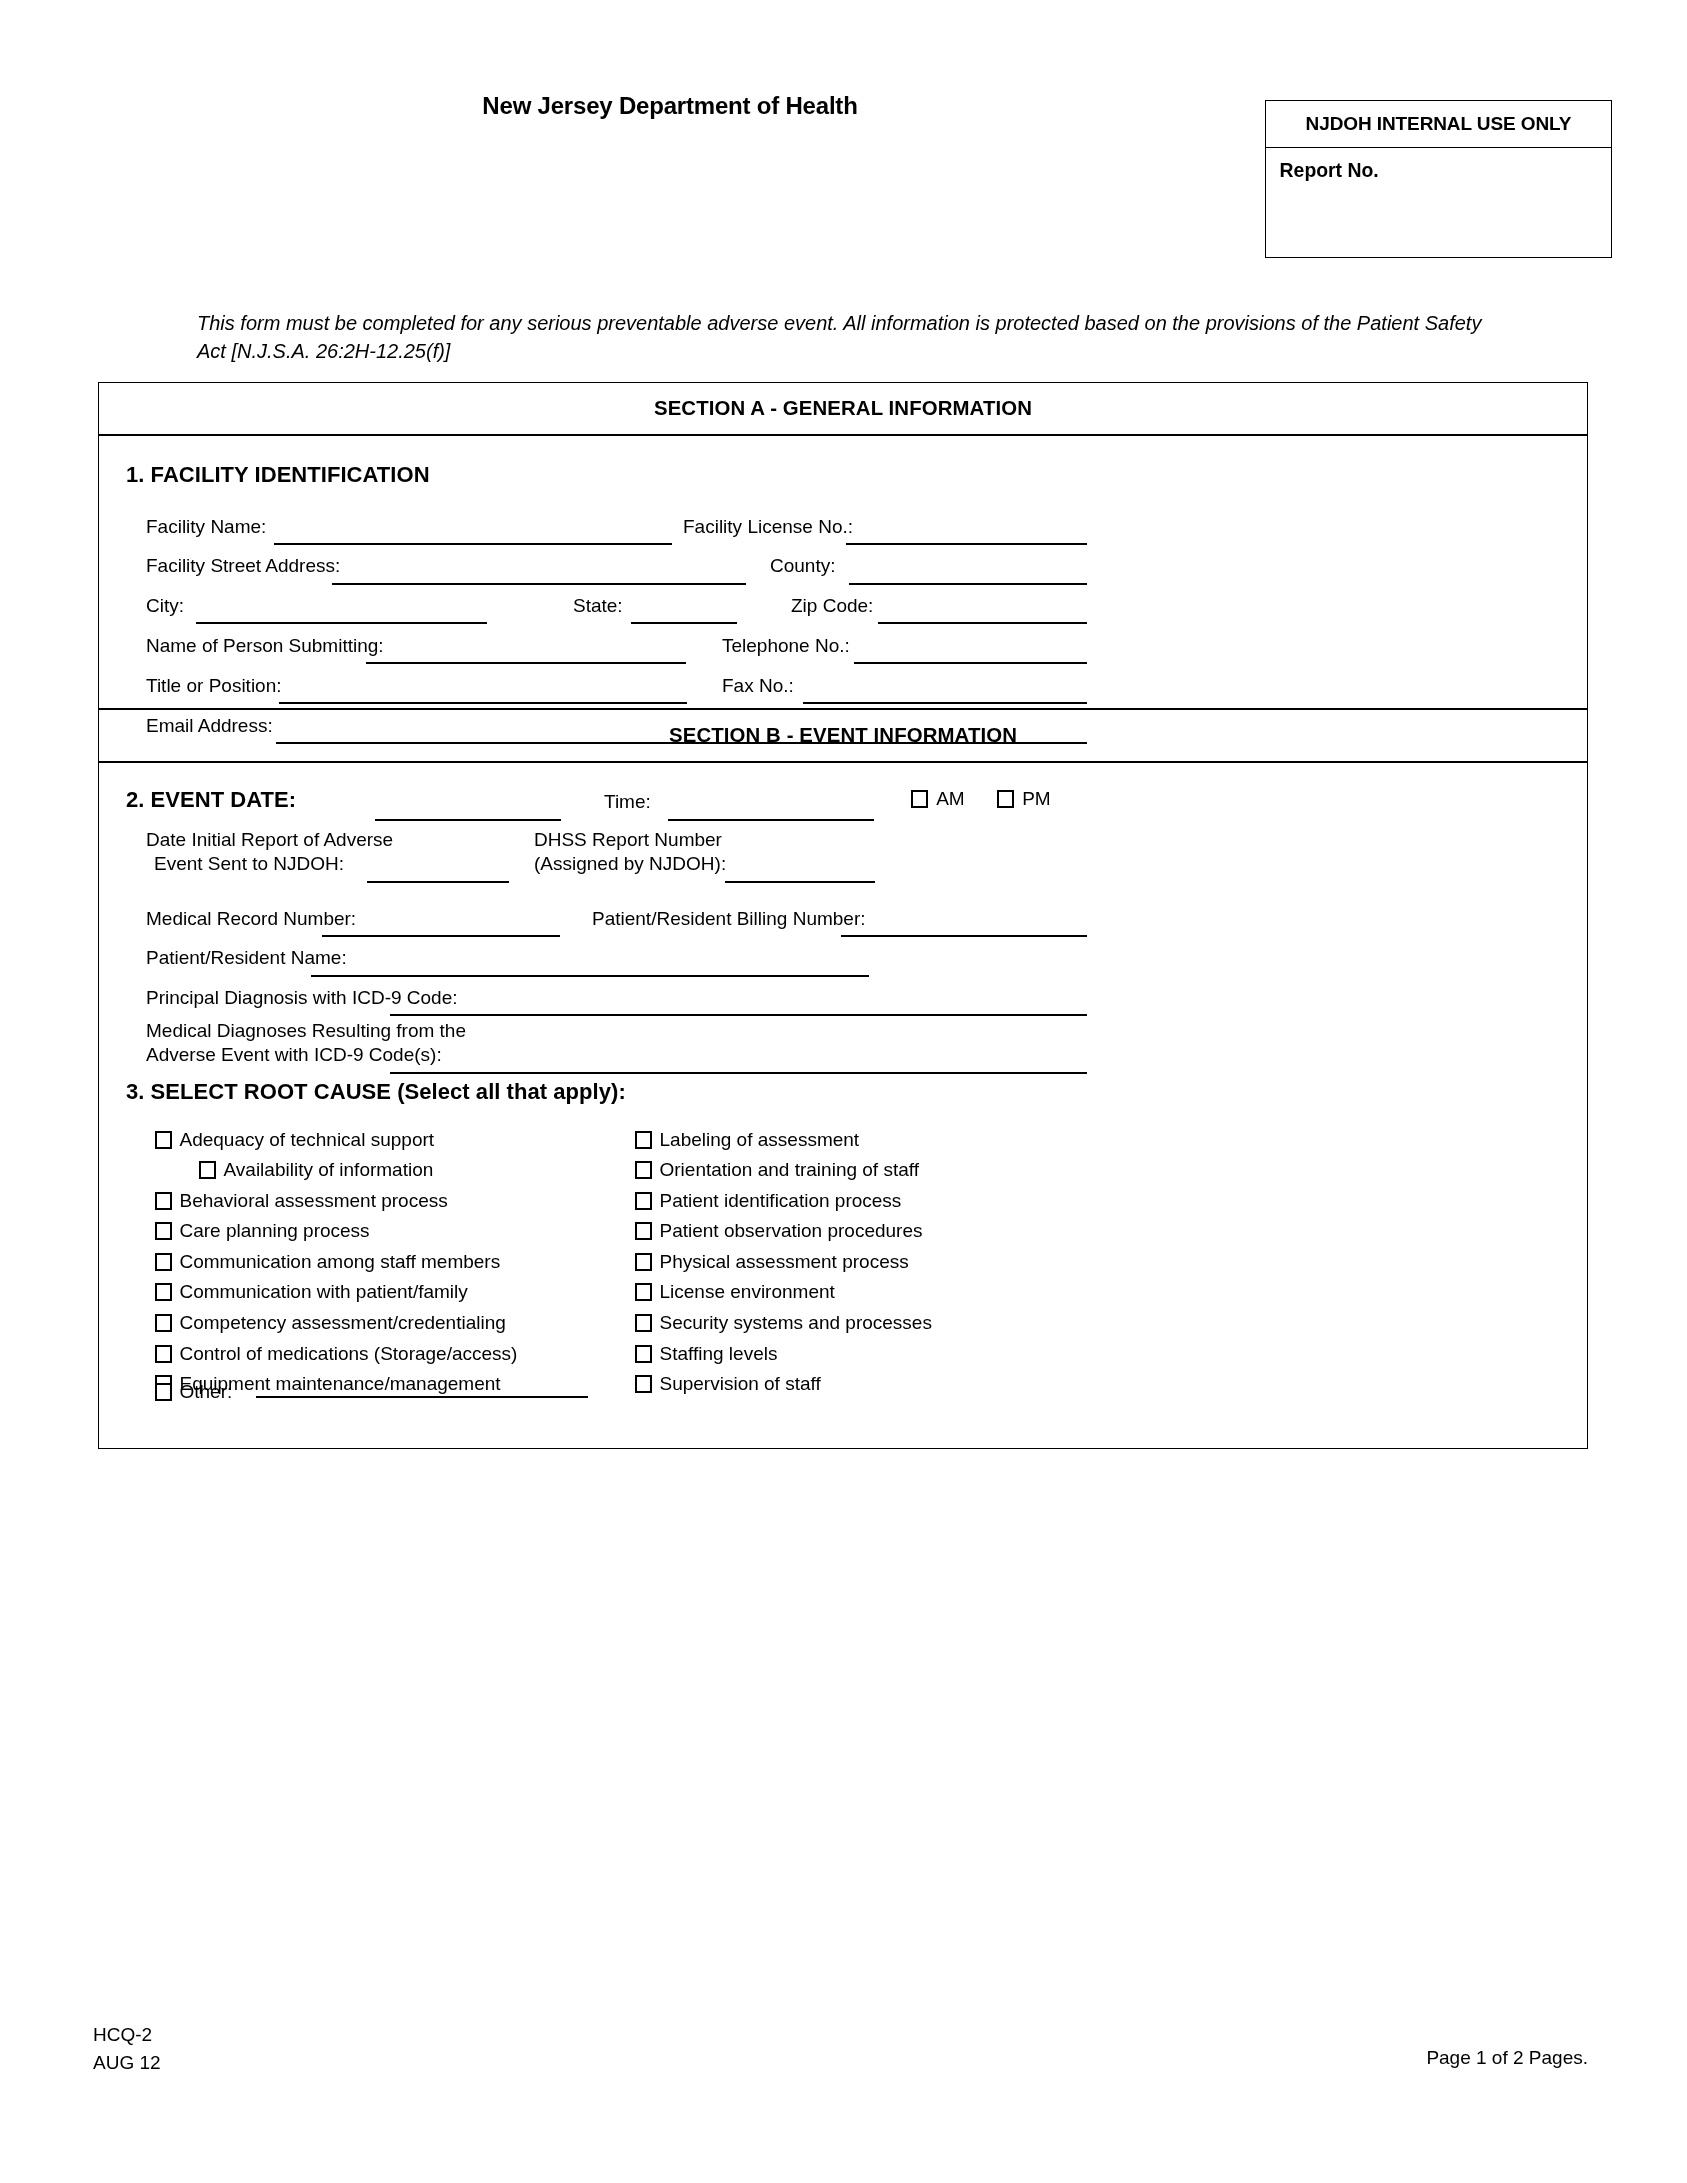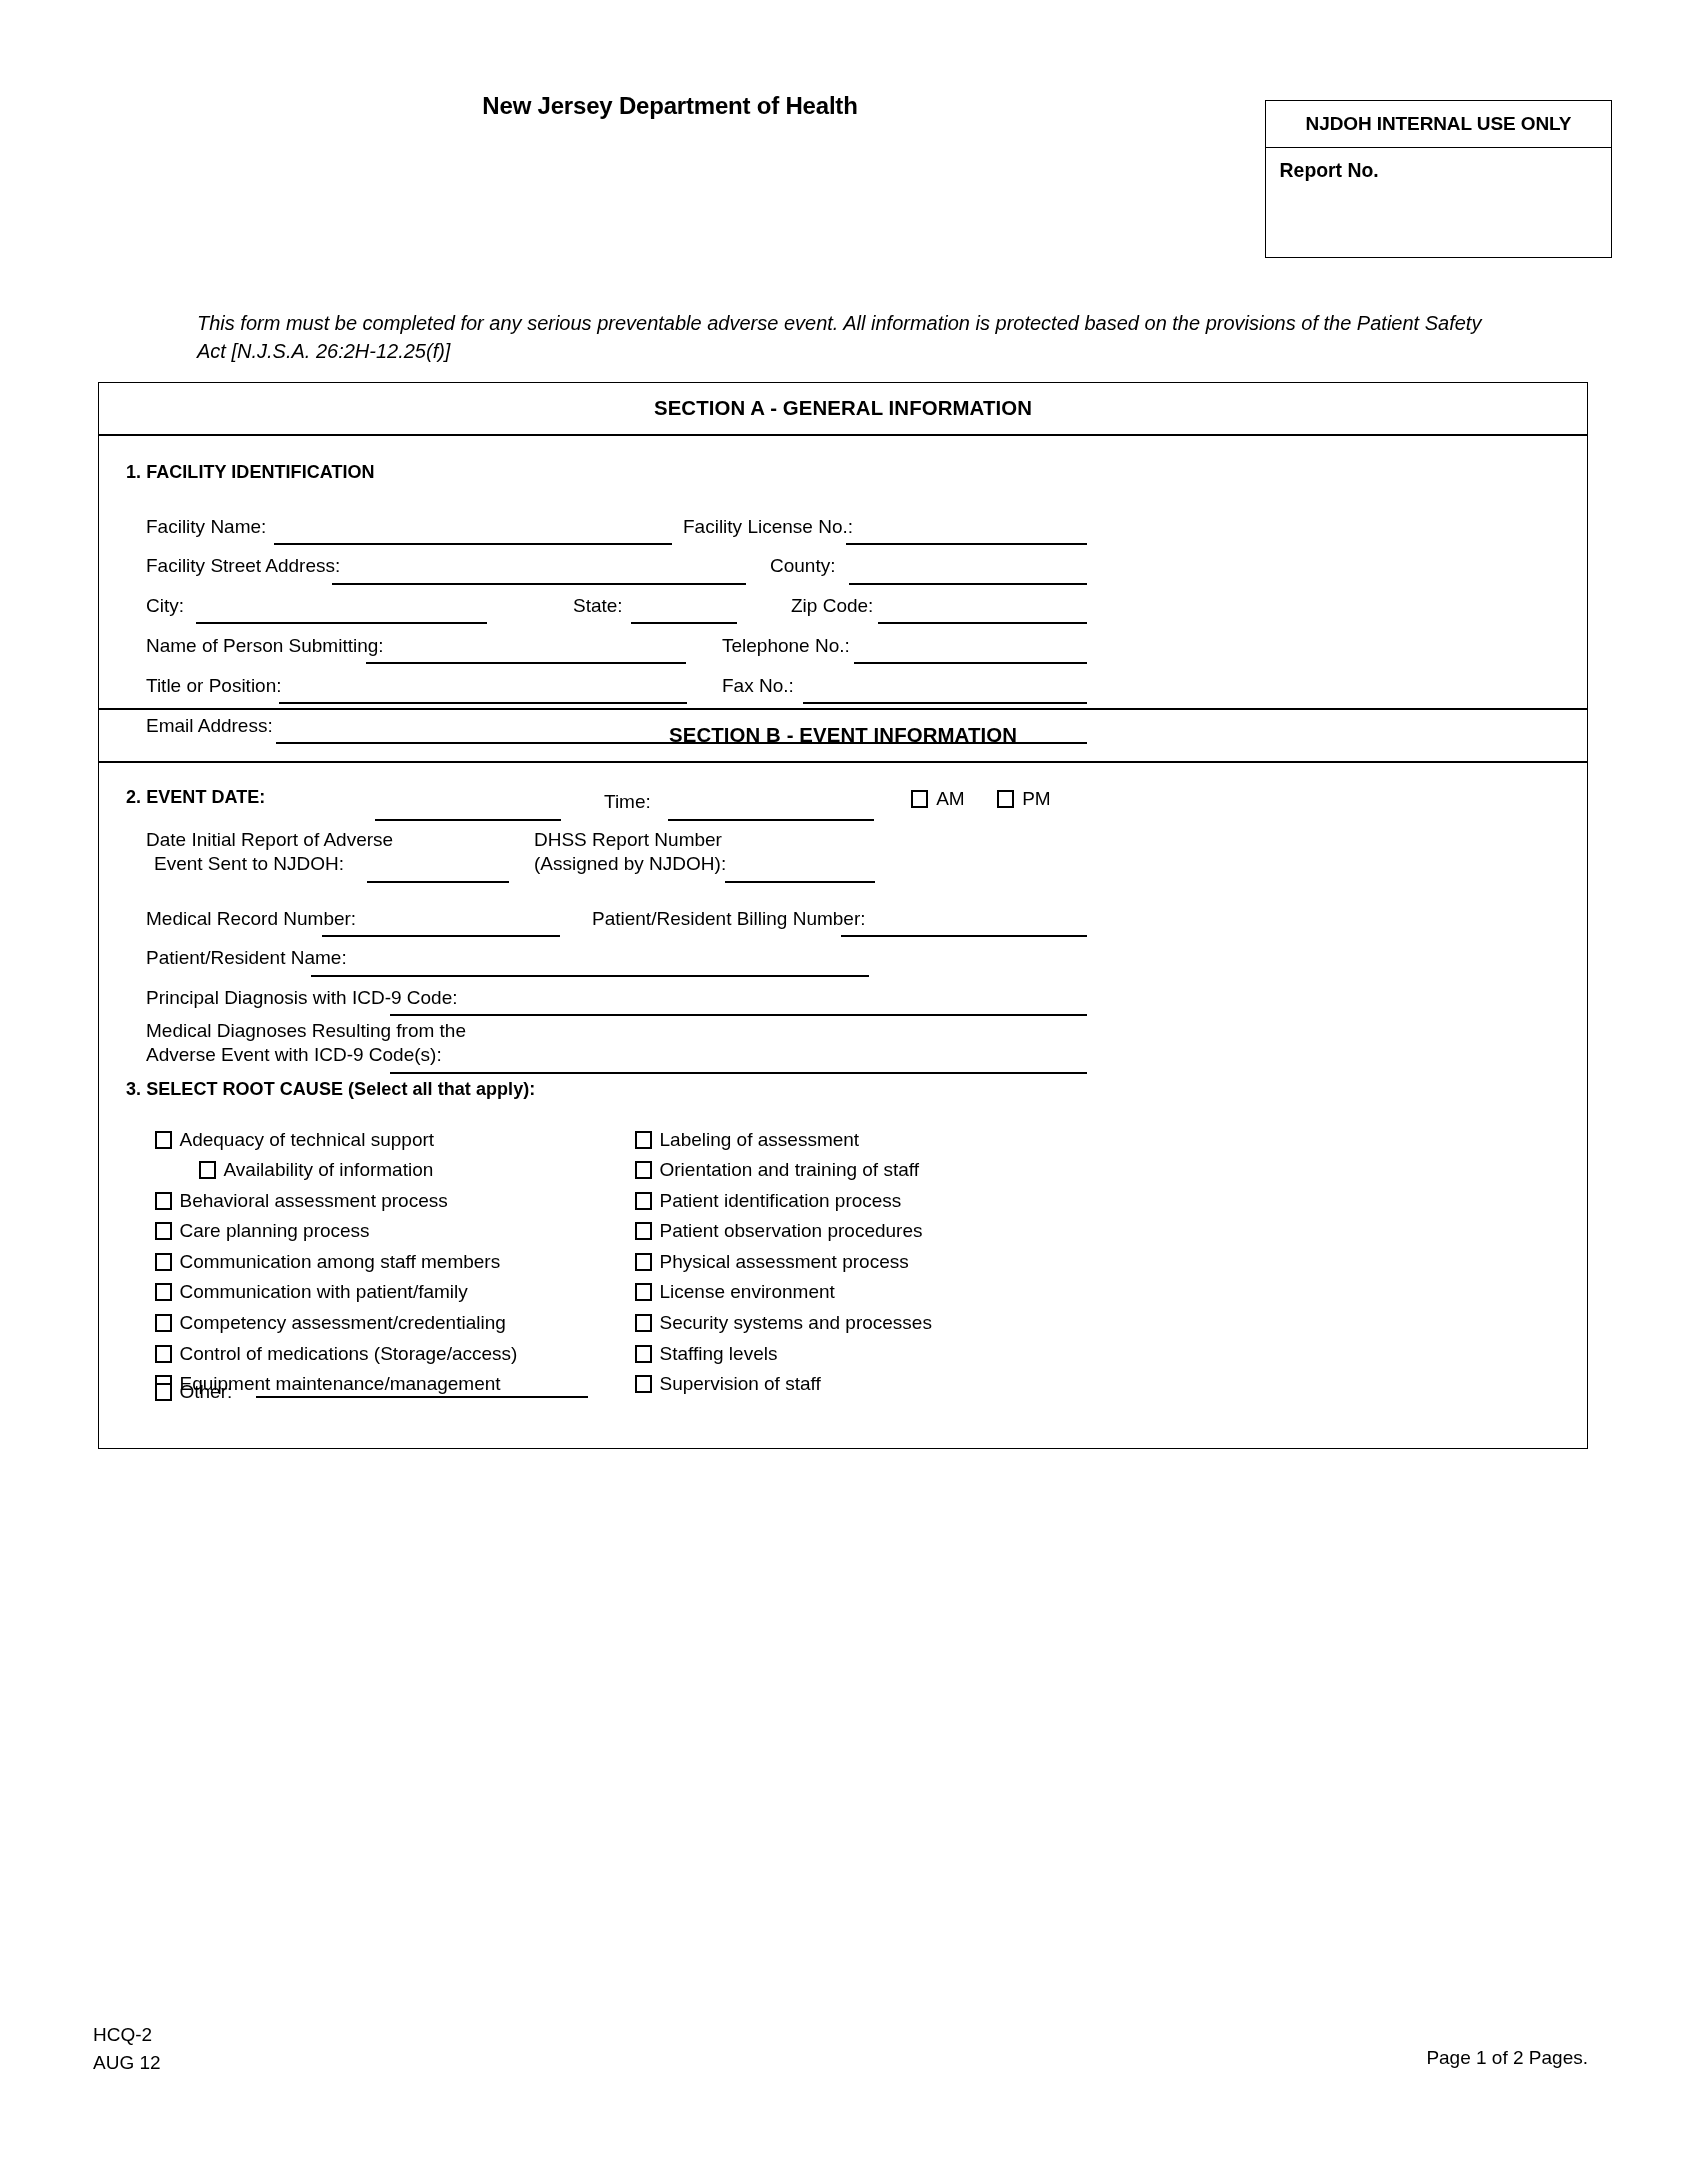--- a/index.html
+++ b/index.html
@@ -128,21 +128,21 @@
   .section-body {
     position: relative;
   }
 
   .sec-a-body { height: 272px; }
   .sec-b-body { height: 289px; }
   .sec-c-body { height: 396px; }
 
   .subhead {
     position: absolute;
-    font-size: 18px;
+    font-size: 22px;
     font-weight: bold;
     letter-spacing: 0.05px;
   }
 
   .fld {
     position: absolute;
     font-size: 19px;
     line-height: 1.32;
     white-space: nowrap;
   }

